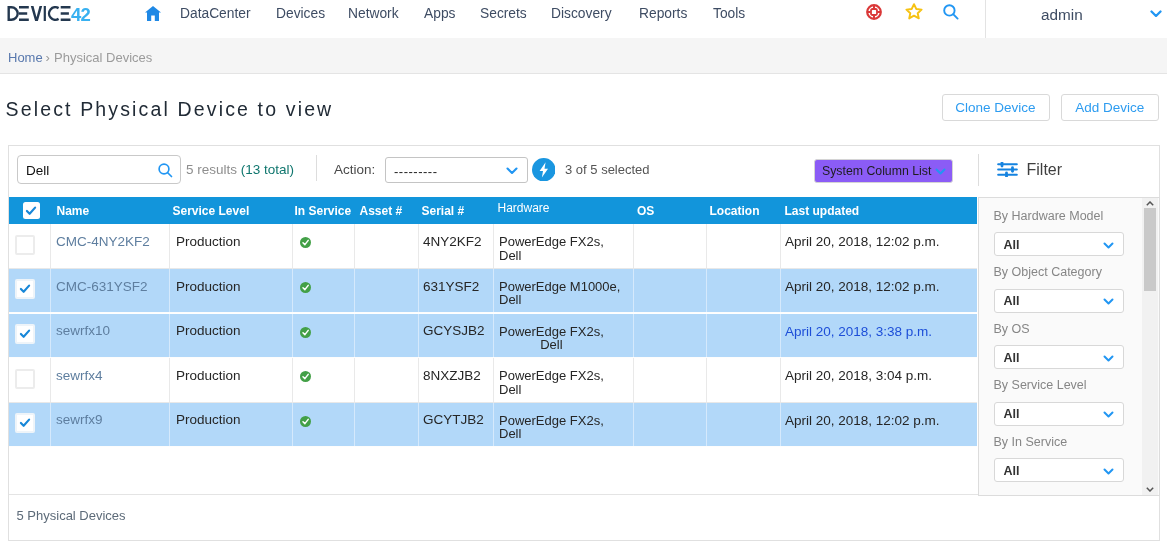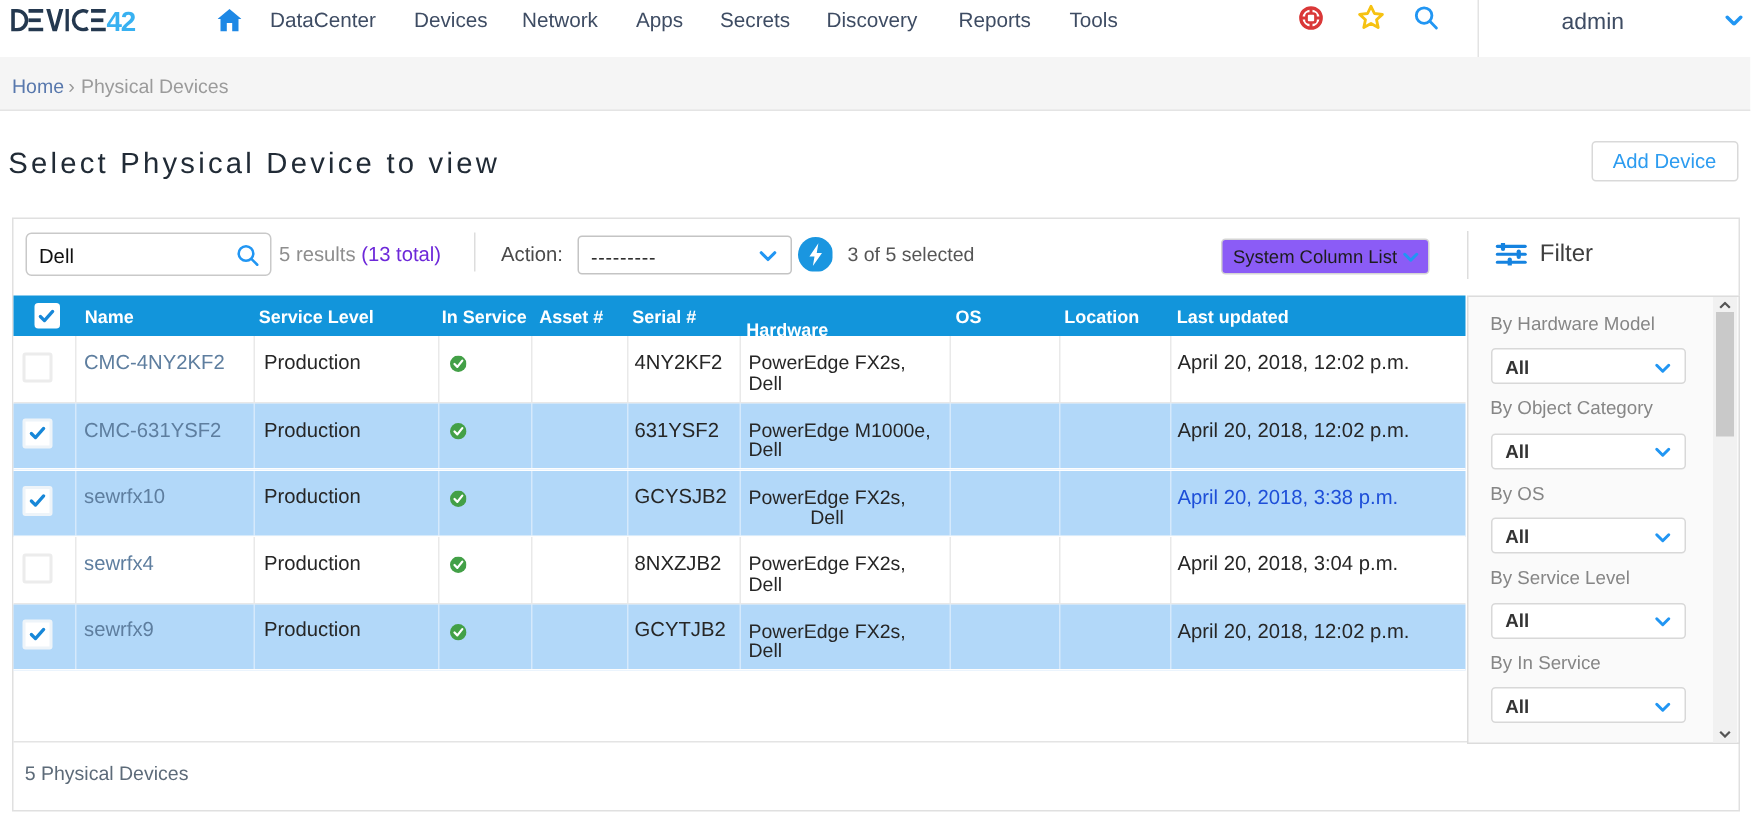--- a/index.html
+++ b/index.html
@@ -70,32 +70,33 @@
       </div>
 </div>
 
 <div style="position:absolute;left:0;top:38px;width:1167px;height:35px;background:#f5f5f5;border-bottom:1px solid #e4e4e4;box-sizing:content-box;">
   <div class="t13" style="position:absolute;left:8px;top:13px;color:#5878ad">Home</div>
   <div class="t13" style="position:absolute;left:45.5px;top:13px;color:#9b9b9b">›</div>
   <div class="t13" style="position:absolute;left:54px;top:13px;color:#9b9b9b">Physical Devices</div>
 </div>
 
 <div style="position:absolute;left:5.5px;top:100px;font-size:19.5px;line-height:1;letter-spacing:2.15px;color:#212b36">Select Physical Device to view</div>
+<div style="position:absolute;left:941.5px;top:93.5px;width:108px;height:27px;border:1px solid #d9d9d9;border-radius:3px;box-sizing:border-box;text-align:center;line-height:25px;font-size:13.5px;color:#2d9cf0">Clone Device</div>
 <div style="position:absolute;left:1060.5px;top:93.5px;width:98.5px;height:27px;border:1px solid #d9d9d9;border-radius:3px;box-sizing:border-box;text-align:center;line-height:25px;font-size:13.5px;color:#2d9cf0">Add Device</div>
 
 <div style="position:absolute;left:8px;top:145px;width:1151.5px;height:396px;border:1px solid #e0e0e0;box-sizing:border-box;background:#fff;"></div>
 
 <div style="position:absolute;left:17px;top:155px;width:163.5px;height:28.5px;border:1px solid #c9c9c9;border-radius:4px;box-sizing:border-box;background:#fff;">
   <div style="position:absolute;left:8px;top:7px;font-size:13.5px;color:#111">Dell</div>
   <svg style="position:absolute;right:7px;top:6.5px" width="15" height="15" viewBox="0 0 16 16">
     <circle cx="6.4" cy="6.4" r="5.2" fill="none" stroke="#2196f3" stroke-width="1.8"></circle>
     <line x1="10.4" y1="10.4" x2="14.4" y2="14.4" stroke="#2196f3" stroke-width="1.8" stroke-linecap="round"></line>
   </svg>
 </div>
-<div class="t135" style="position:absolute;left:186px;top:163px;color:#8e8e8e">5 results <span style="color:#6d28d9">(13 total)</span></div>
+<div class="t135" style="position:absolute;left:186px;top:163px;color:#8e8e8e">5 results <span style="color:#0f766e">(13 total)</span></div>
 <div style="position:absolute;left:316px;top:154.5px;width:1px;height:26px;background:#ddd"></div>
 <div class="t135" style="position:absolute;left:334px;top:163px;color:#4a4a4a">Action:</div>
 <div style="position:absolute;left:385px;top:157px;width:142.5px;height:25.5px;border:1px solid #c4c4c4;border-radius:3px;box-sizing:border-box;background:#fff;">
   <div style="position:absolute;left:8px;top:6px;font-size:13px;color:#222;letter-spacing:0.5px;">---------</div>
   <div style="position:absolute;right:9px;top:9px;">
         <svg width="12" height="7.5" viewBox="0 0 12 7.5">
           <polyline points="1.5,1.5 6.0,6.0 10.5,1.5" fill="none" stroke="#2196f3" stroke-width="2.1" stroke-linecap="round" stroke-linejoin="round"></polyline>
         </svg>
       </div>
 </div>
@@ -189,21 +190,21 @@
   <div style="position:absolute;left:14px;top:5.5px;width:17px;height:17px;background:#fff;border-radius:2.5px;">
         <svg style="position:absolute;left:2.5px;top:3.5px" width="12" height="10" viewBox="0 0 13 11">
           <polyline points="2,5.5 5,8.5 11,1.8" fill="none" stroke="#1787d8" stroke-width="2.4" stroke-linecap="round" stroke-linejoin="round"></polyline>
         </svg>
       </div>
   <div style="position:absolute;left:48.0px;top:7.3px;font-size:12px;font-weight:700;color:#fff;">Name</div>
       <div style="position:absolute;left:164.0px;top:7.3px;font-size:12px;font-weight:700;color:#fff;">Service Level</div>
       <div style="position:absolute;left:286.0px;top:7.3px;font-size:12px;font-weight:700;color:#fff;">In Service</div>
       <div style="position:absolute;left:351.0px;top:7.3px;font-size:12px;font-weight:700;color:#fff;">Asset #</div>
       <div style="position:absolute;left:413.0px;top:7.3px;font-size:12px;font-weight:700;color:#fff;">Serial #</div>
-      <div style="position:absolute;left:489.0px;top:16px;font-size:12px;font-weight:700;color:#fff;">Hardware</div>
+      <div style="position:absolute;left:489.0px;top:4px;font-size:12px;font-weight:400;color:#fff;">Hardware</div>
       <div style="position:absolute;left:628.5px;top:7.3px;font-size:12px;font-weight:700;color:#fff;">OS</div>
       <div style="position:absolute;left:701.0px;top:7.3px;font-size:12px;font-weight:700;color:#fff;">Location</div>
       <div style="position:absolute;left:776.0px;top:7.3px;font-size:12px;font-weight:700;color:#fff;">Last updated</div>
 </div>
 
 <div style="position:absolute;left:8.5px;top:224.3px;width:968px;height:44.6px;background:#ffffff;border-bottom:1px solid #e8e8e8;box-sizing:border-box;">
 <div style="position:absolute;left:41.0px;top:0;width:1px;height:100%;background:#e9e9e9"></div>
       <div style="position:absolute;left:160.5px;top:0;width:1px;height:100%;background:#e9e9e9"></div>
       <div style="position:absolute;left:283.5px;top:0;width:1px;height:100%;background:#e9e9e9"></div>
       <div style="position:absolute;left:345.5px;top:0;width:1px;height:100%;background:#e9e9e9"></div>

